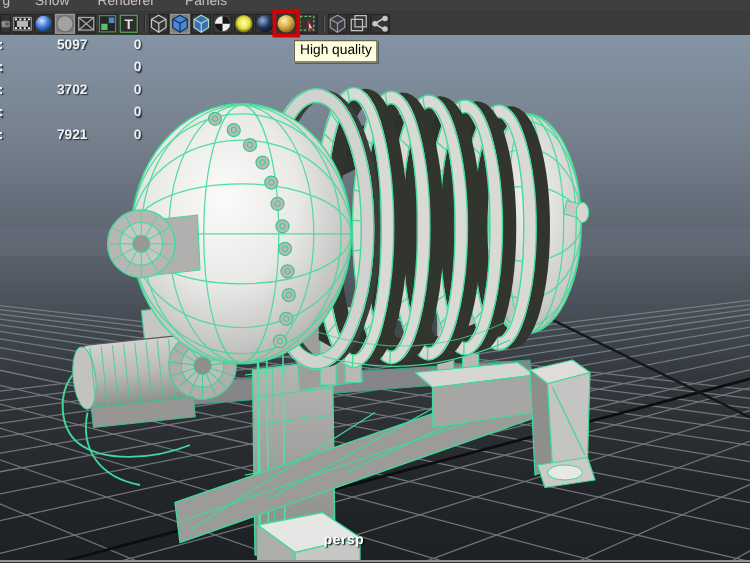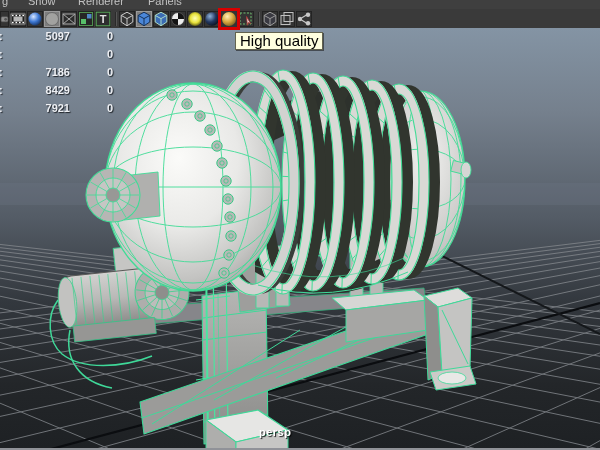--- a/index.html
+++ b/index.html
@@ -20,21 +20,21 @@
   .tbtn.pressed{background:#7d7d7d;box-shadow:inset 0 0 0 1px #9a9a9a;}
   .tbtn.partial{width:9px;overflow:hidden;}
   .tbtn.hl{box-shadow:0 0 0 3px #d80000;z-index:6;}
   .tsep{width:7px;height:16px;flex:0 0 auto;position:relative;}
   .tsep:after{content:"";position:absolute;left:3px;top:1px;width:1px;height:14px;background:#2a2a2a;border-right:1px solid #555;}
   .ticon-t{font-size:11px;font-weight:bold;fill:#e0e0e0;font-family:"Liberation Sans",sans-serif;}
 
   
   .tooltip{position:absolute;left:235px;top:32px;z-index:9;background:#ffffdf;color:#000;
     border:1px solid #63634e;box-shadow:1px 1px 0 rgba(20,20,20,.55);
-    font-size:15px;line-height:13px;padding:1px 4px 2px 4px;white-space:nowrap;}
+    font-size:11px;line-height:13px;padding:1px 4px 2px 4px;white-space:nowrap;}
 
   
   .viewport{position:absolute;left:0;top:28px;width:600px;height:420px;overflow:hidden;}
   .viewport svg{display:block;}
 
   
   .hud{position:absolute;left:0;top:28px;width:140px;height:110px;pointer-events:none;}
   .hudrow{position:absolute;left:0;width:140px;height:18px;font-size:11px;font-weight:bold;color:#eef0f4;
     text-shadow:1px 1px 1px rgba(10,12,16,.8);line-height:18px;}
   .hudrow .frag{position:absolute;left:-1px;width:5px;overflow:hidden;}
@@ -595,26 +595,25 @@
         <span class="frag">:</span>
         <span class="count">5097</span>
         <span class="zero">0</span>
       </div>
       <div class="hudrow" style="top: 17px;">
         <span class="frag">:</span>
         <span class="zero">0</span>
       </div>
       <div class="hudrow" style="top: 35px;">
         <span class="frag">:</span>
-        <span class="count">7186</span>
+        <span class="count">3702</span>
         <span class="zero">0</span>
       </div>
       <div class="hudrow" style="top: 53px;">
         <span class="frag">:</span>
-        <span class="count">8429</span>
         <span class="zero">0</span>
       </div>
       <div class="hudrow" style="top: 71px;">
         <span class="frag">:</span>
         <span class="count">7921</span>
         <span class="zero">0</span>
       </div>
     </div>
 
   <div class="camlabel">persp</div>

